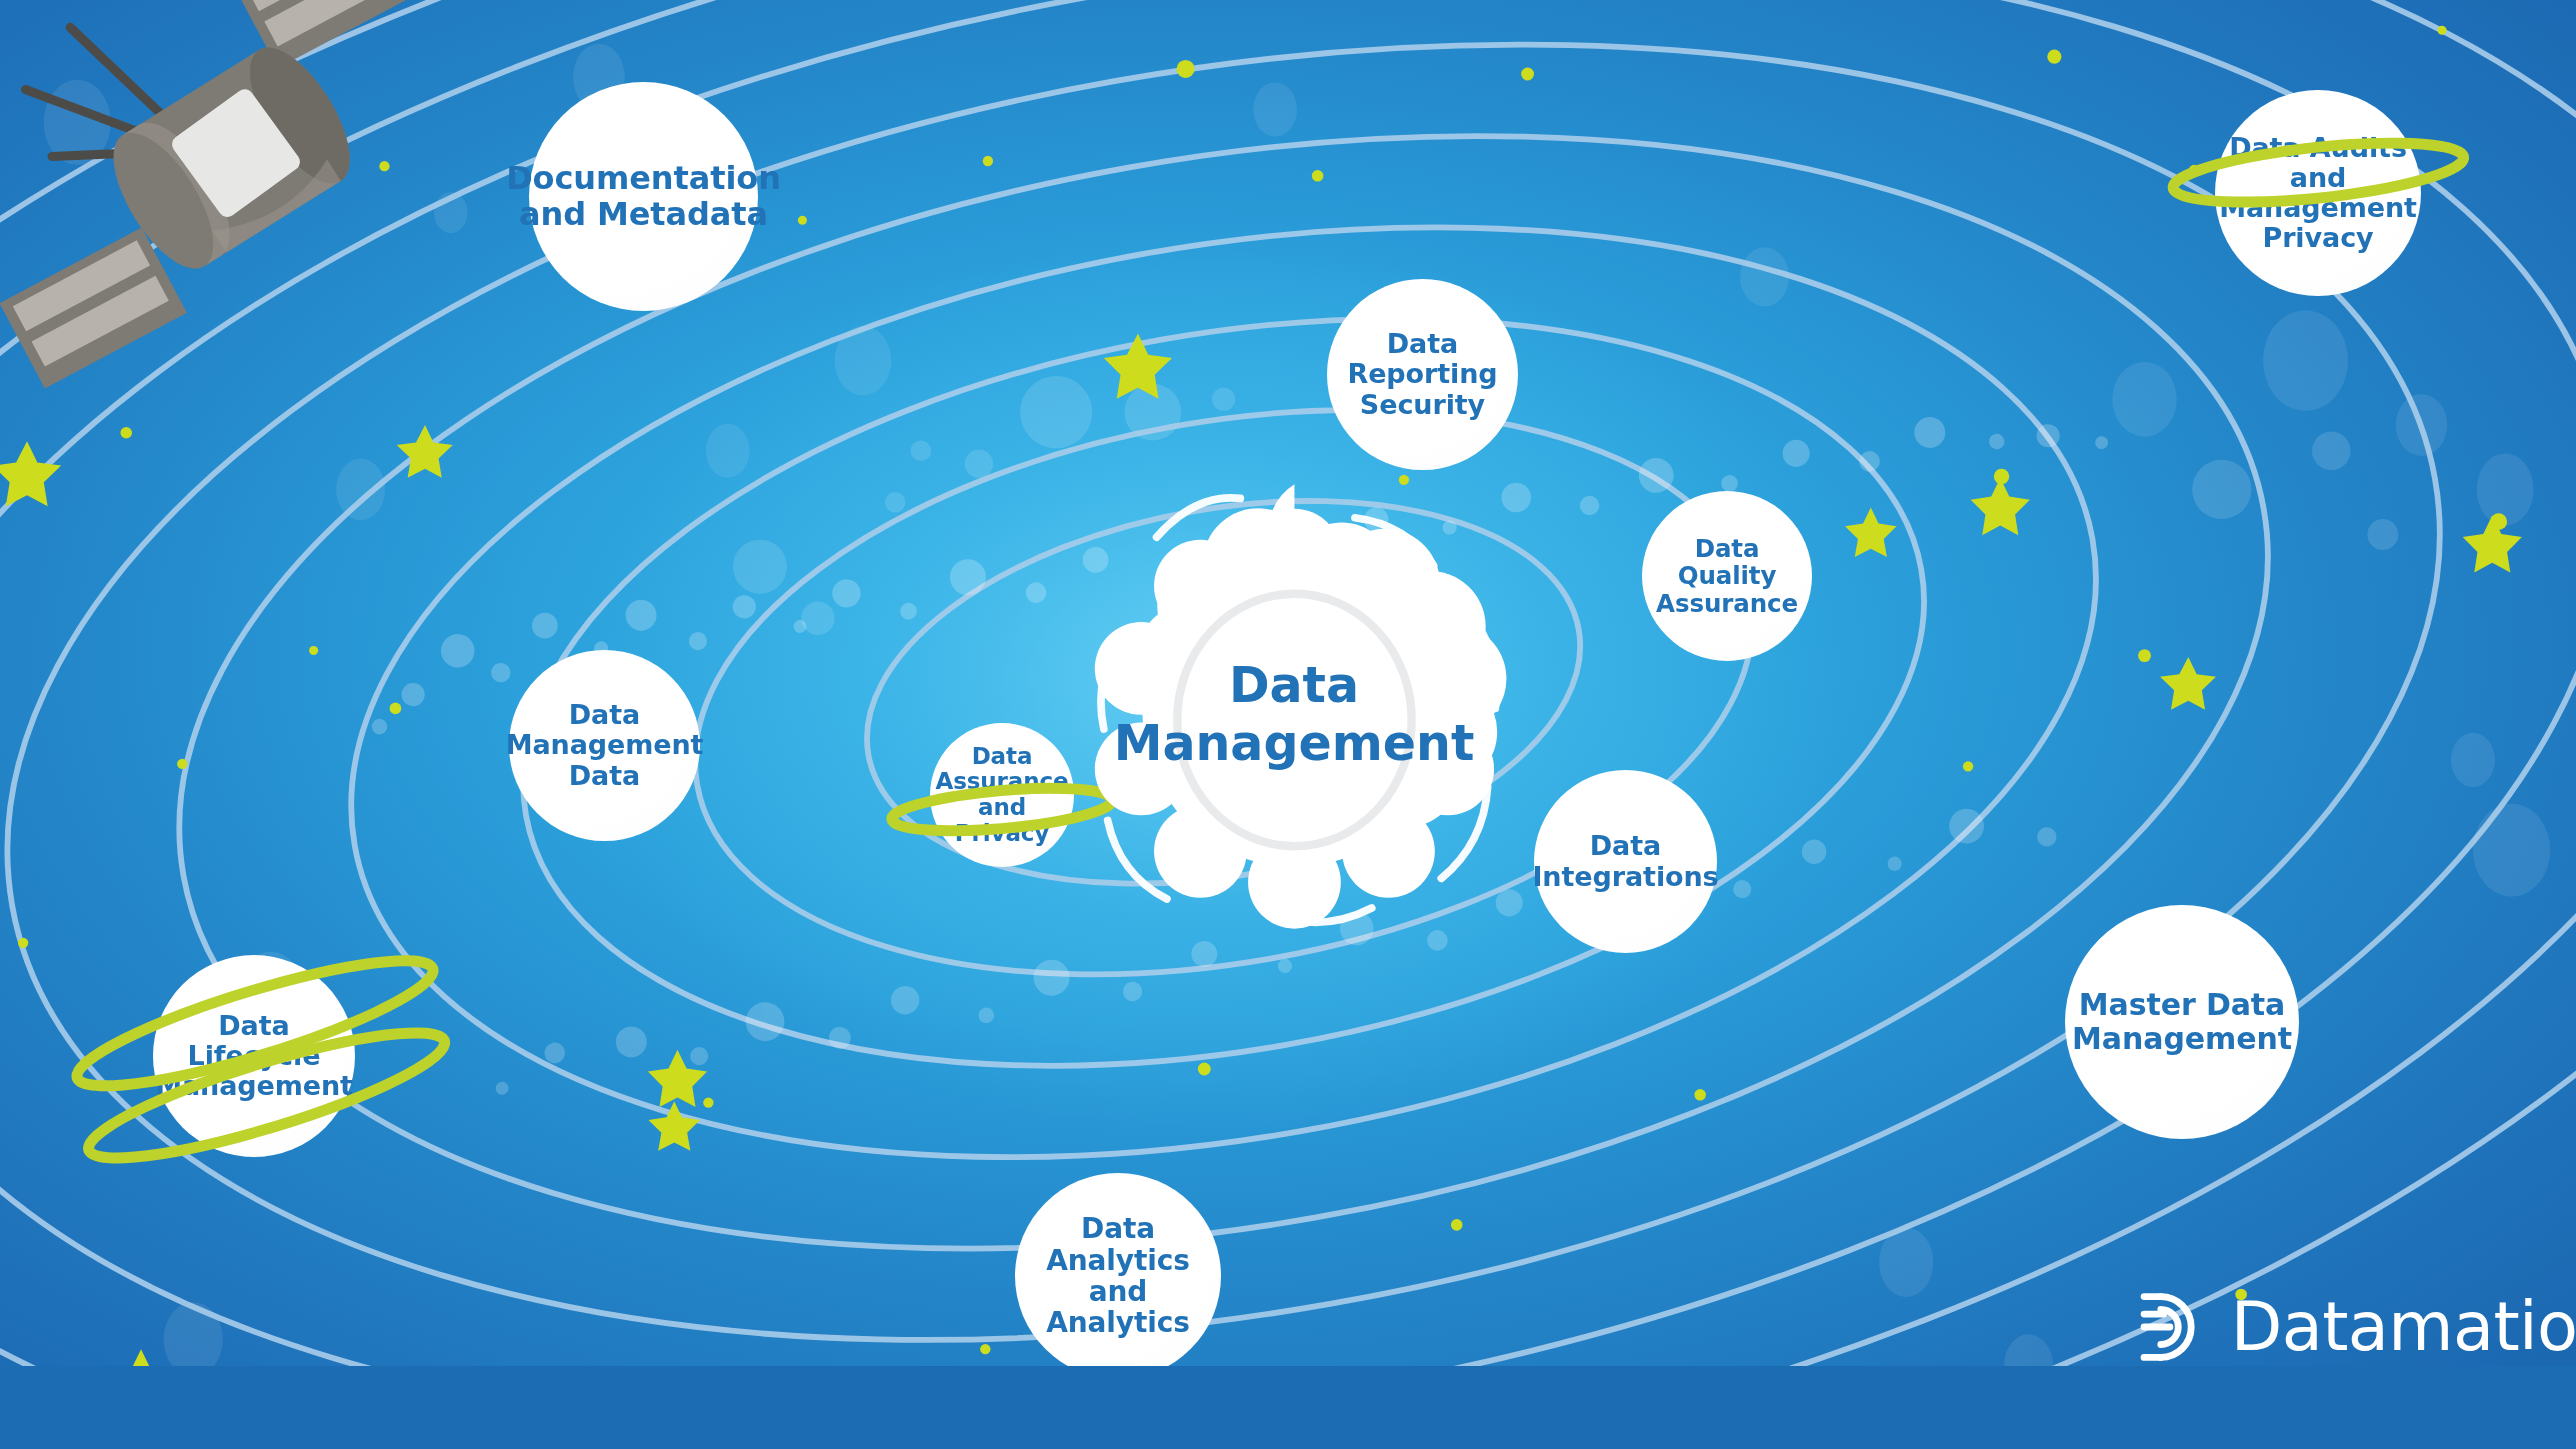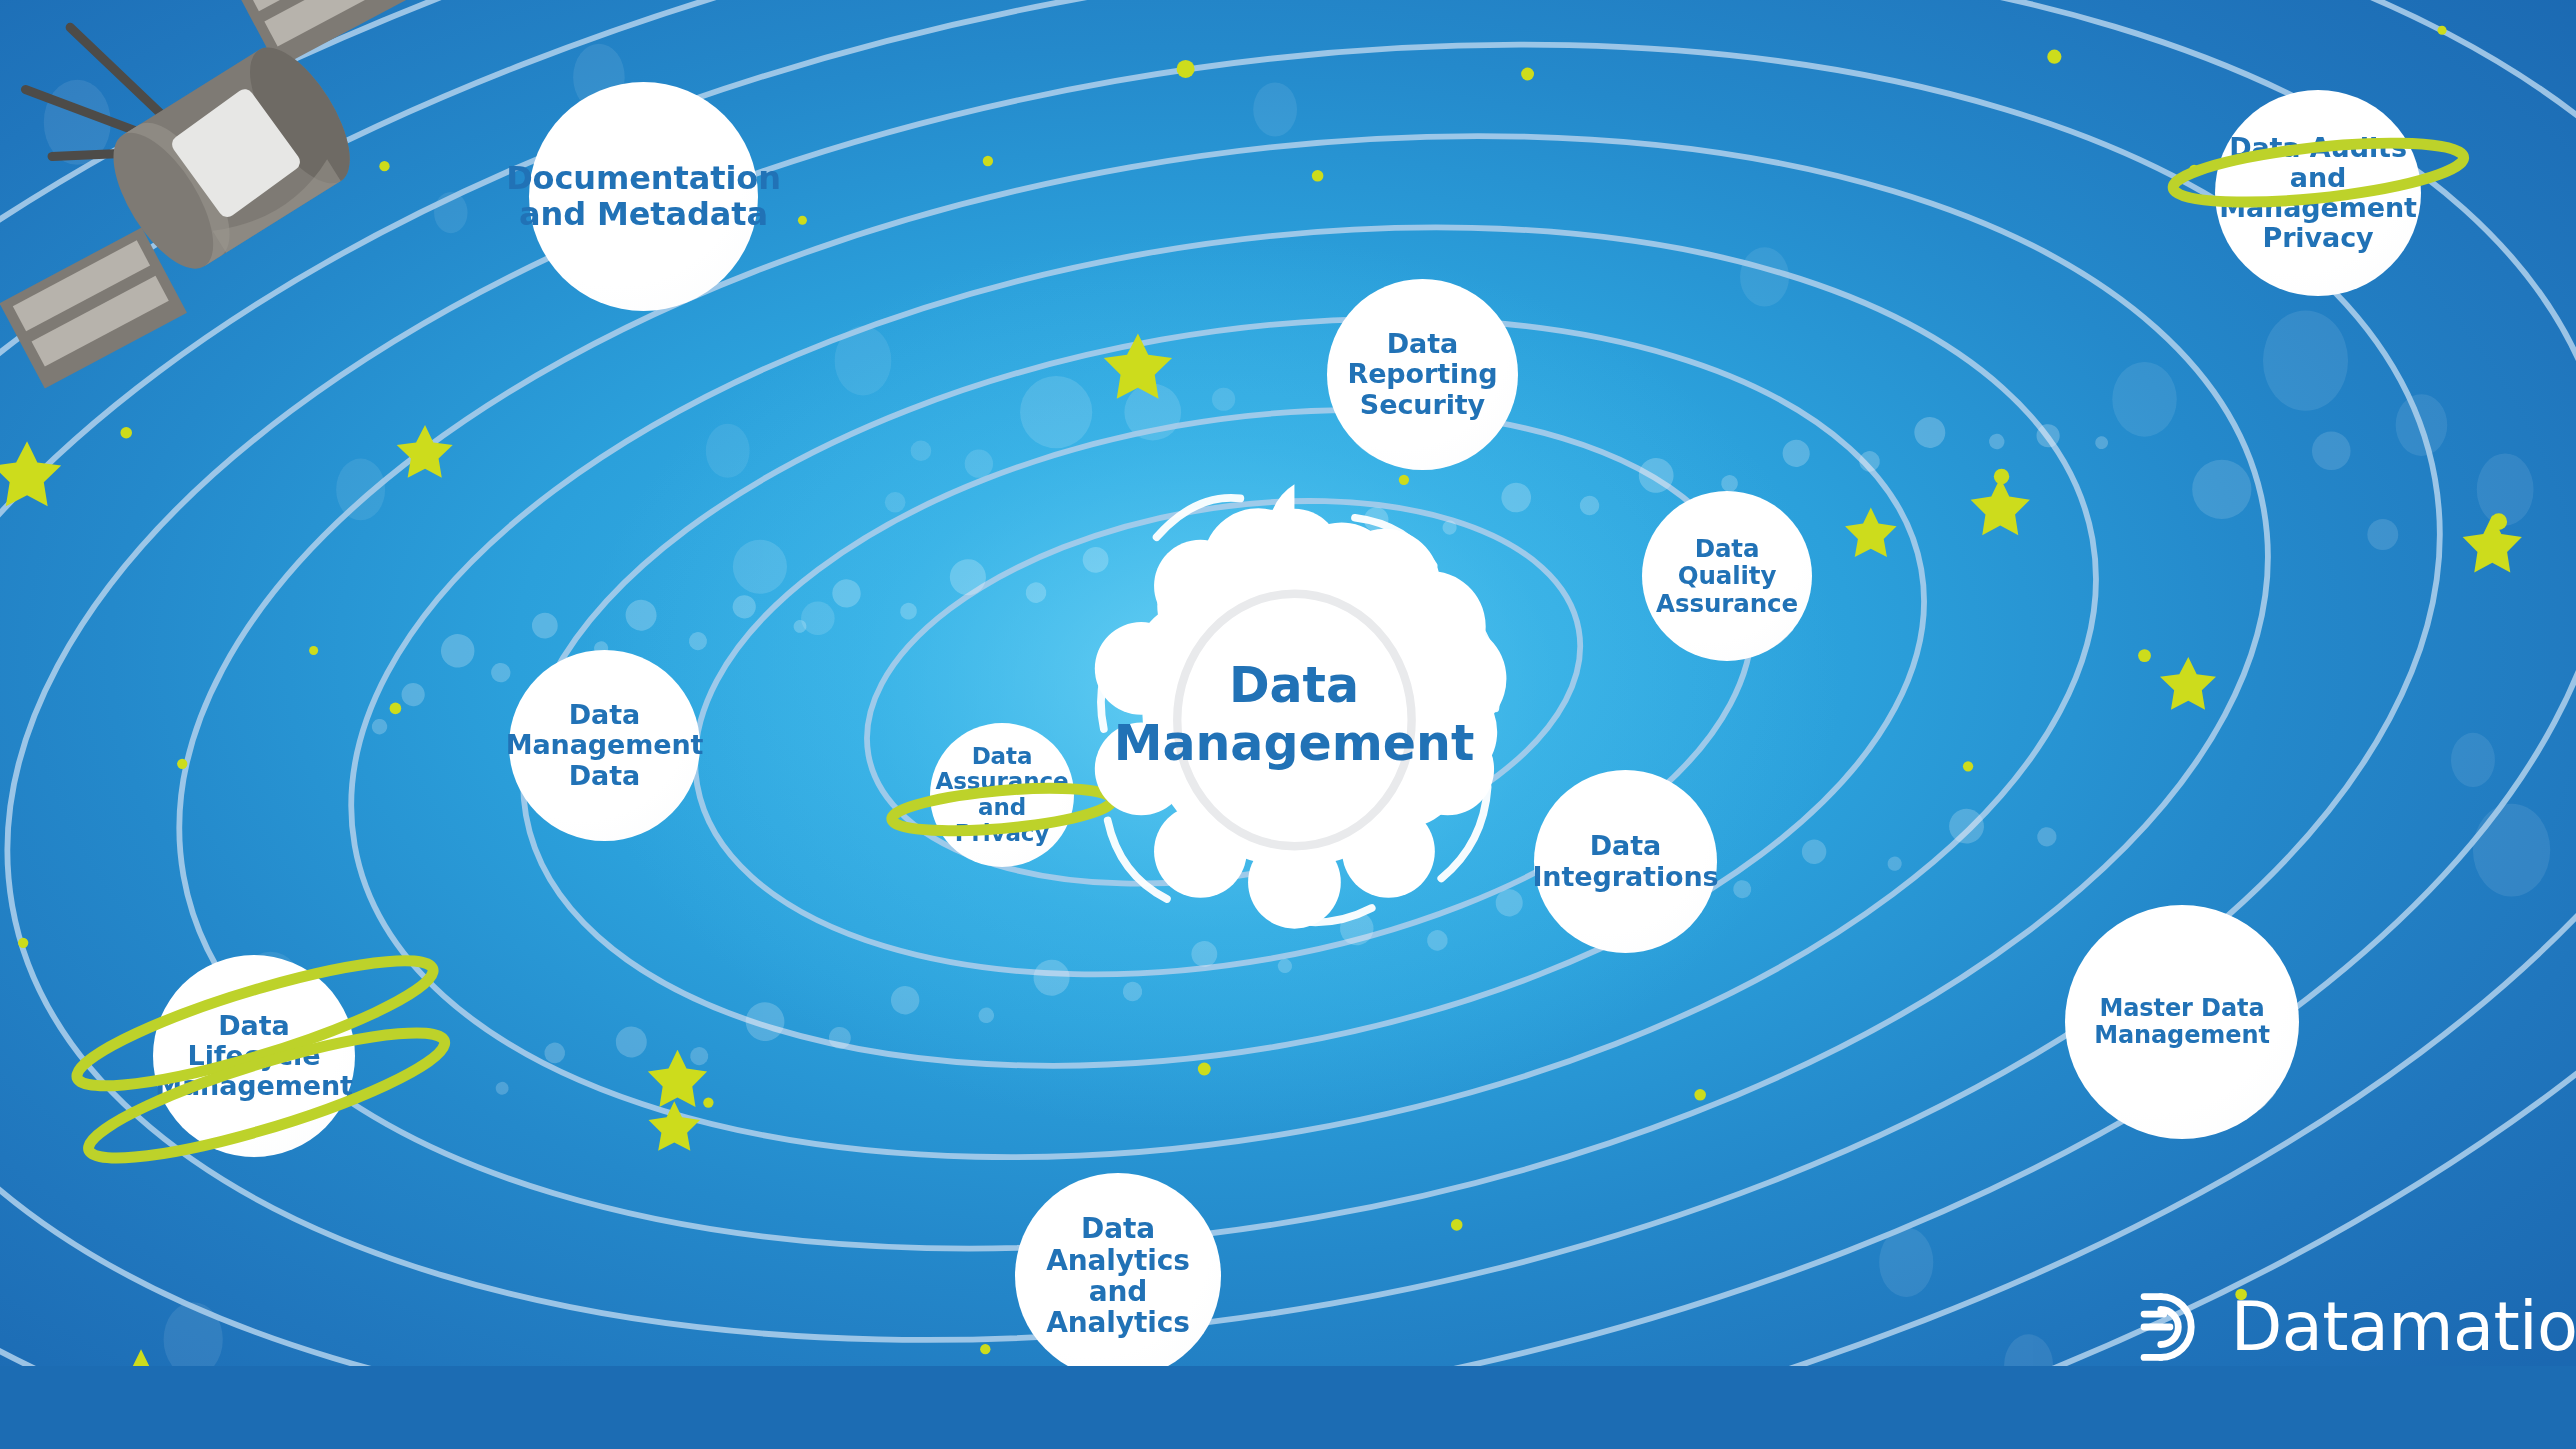--- a/index.html
+++ b/index.html
@@ -479,21 +479,21 @@
         </div>
       </div>
       <div class="planet" style="left: 153px; top: 955px; width: 202px; height: 202px; background: radial-gradient(circle at 38% 32%, rgb(255, 255, 255) 0%, rgb(255, 255, 255) 62%, rgb(250, 251, 252) 100%); z-index: 4;">
         <div class="lbl" style="font-size: 27px;">
           <div>Data</div>
           <div>Lifecycle</div>
           <div>Management</div>
         </div>
       </div>
       <div class="planet" style="left: 2065px; top: 905px; width: 234px; height: 234px; background: radial-gradient(circle at 38% 32%, rgb(255, 255, 255) 0%, rgb(255, 255, 255) 62%, rgb(250, 251, 252) 100%); z-index: 4;">
-        <div class="lbl" style="font-size: 24px;">
+        <div class="lbl" style="font-size: 30px;">
           <div>Master Data</div>
           <div>Management</div>
         </div>
       </div>
       <div class="planet" style="left: 1015px; top: 1173px; width: 206px; height: 206px; background: radial-gradient(circle at 38% 32%, rgb(255, 255, 255) 0%, rgb(255, 255, 255) 62%, rgb(250, 251, 252) 100%); z-index: 4;">
         <div class="lbl" style="font-size: 28px;">
           <div>Data</div>
           <div>Analytics and</div>
           <div>Analytics</div>
         </div>

